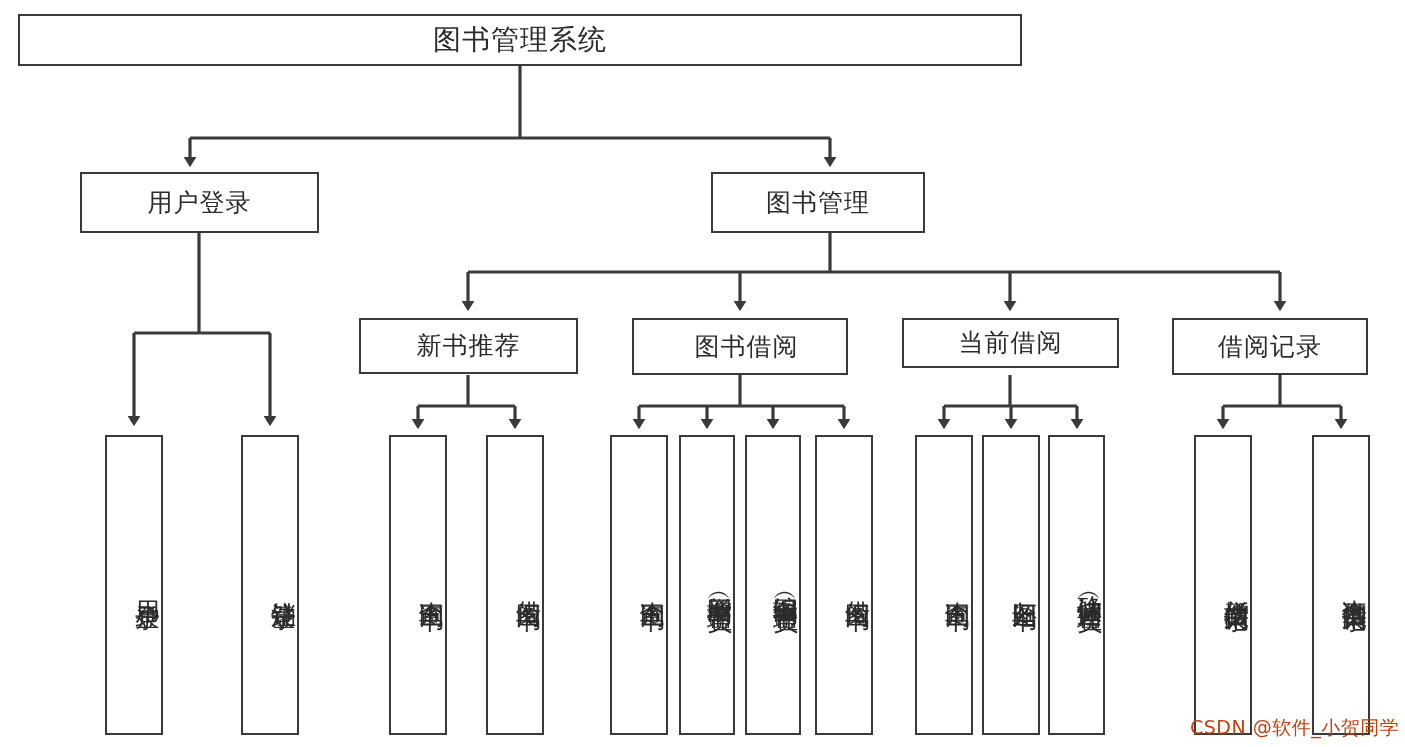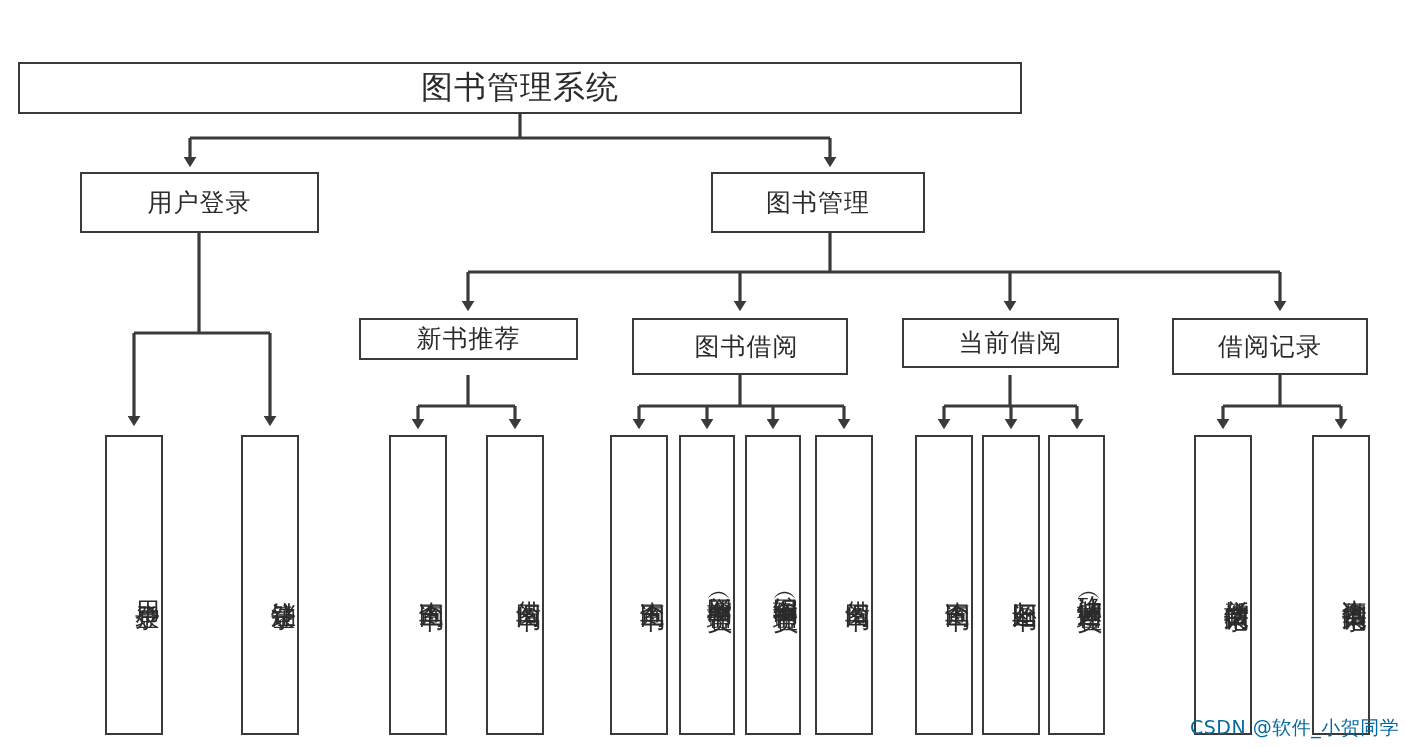--- a/index.html
+++ b/index.html
@@ -45,26 +45,25 @@
     text-orientation: upright;
     font-size: 25px;
     line-height: 1.12;
     letter-spacing: 2px;
     padding-top: 10px;
     padding-bottom: 10px;
     align-items: flex-start;
     justify-content: center;
   }
   .node.root {
-    font-size: 32px;
-    margin-top: 48px;
+    font-size: 28px;
   }
   .watermark {
     position: absolute;
-    color: #0369a1;
+    color: #c2410c;
     font-size: 19px;
     letter-spacing: 0.5px;
     white-space: nowrap;
     user-select: none;
   }
 </style>
 </head>
 <body>
 
 <div id="canvas">
@@ -117,21 +116,21 @@
       <path d="M1223,406 L1223,420" marker-end="url(#arrow)"></path>
       <path d="M1341,406 L1341,420" marker-end="url(#arrow)"></path>
     </g>
   </svg>
 
   <div class="node horiz root" style="left:18px; top:14px; width:1004px; height:52px;">图书管理系统</div>
 
   <div class="node horiz" style="left:80px; top:172px; width:239px; height:61px;">用户登录</div>
   <div class="node horiz" style="left:711px; top:172px; width:214px; height:61px;">图书管理</div>
 
-  <div class="node horiz" style="left:359px; top:318px; width:219px; height:42px;">新书推荐</div>
+  <div class="node horiz" style="left:359px; top:318px; width:219px; height:56px;">新书推荐</div>
   <div class="node horiz" style="left:632px; top:318px; width:216px; height:57px;padding-left:13px;">图书借阅</div>
   <div class="node horiz" style="left:902px; top:318px; width:217px; height:50px;">当前借阅</div>
   <div class="node horiz" style="left:1172px; top:318px; width:196px; height:57px;">借阅记录</div>
 
   <div class="node vert" style="left:105px; top:435px; width:58px; height:300px;">用户登录</div>
   <div class="node vert" style="left:241px; top:435px; width:58px; height:300px;">注销登录</div>
 
   <div class="node vert" style="left:389px; top:435px; width:58px; height:300px;">查询图书</div>
   <div class="node vert" style="left:486px; top:435px; width:58px; height:300px;">借阅图书</div>
 

